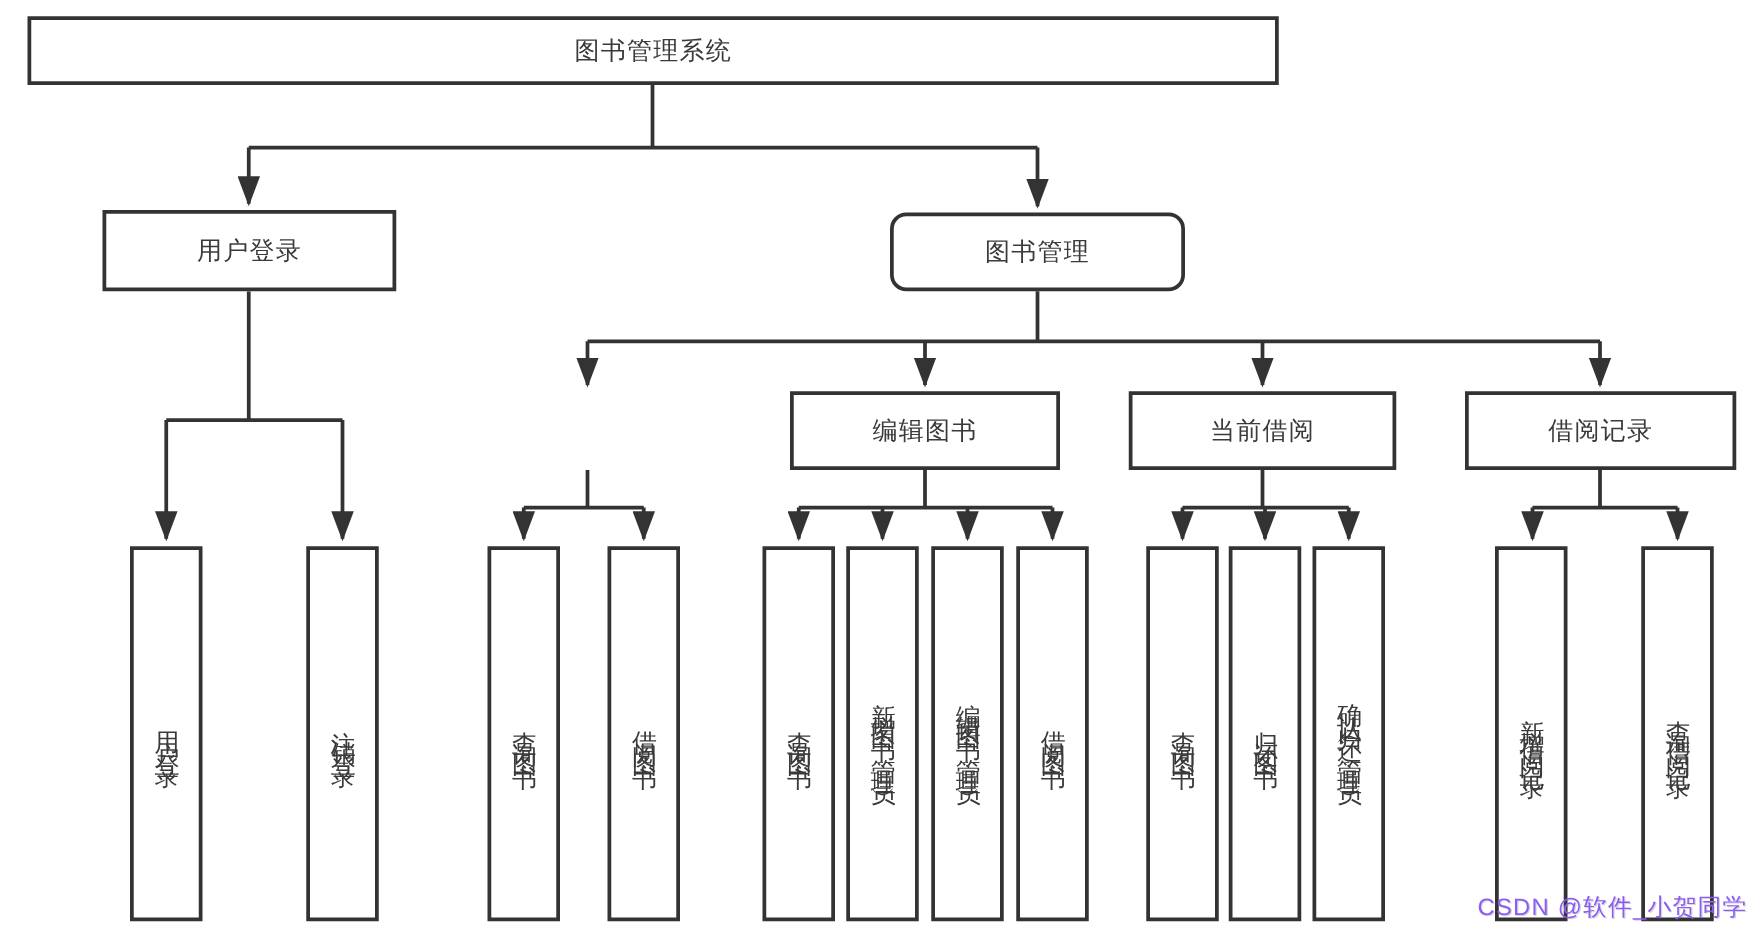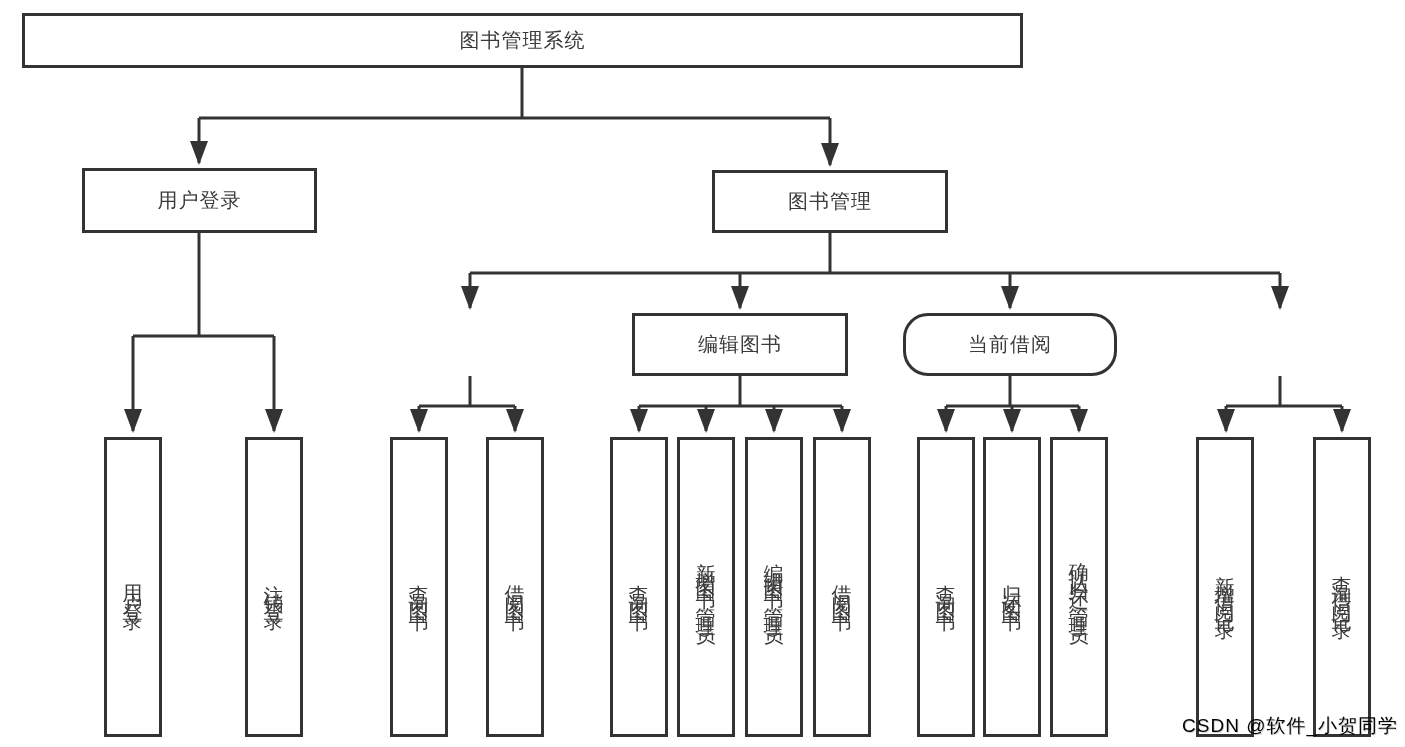--- a/index.html
+++ b/index.html
@@ -44,21 +44,21 @@
     letter-spacing: 9px;
     white-space: normal;
     line-height: 1;
   }
   #watermark {
     position: absolute;
     top: 713px;
     right: 7px;
     z-index: 3;
     font-size: 19px;
-    color: #000000;
+    color: #8b5cf6;
     letter-spacing: 1px;
     text-shadow: 1px 1px 0 rgba(90,90,90,0.25);
   }
 </style>
 </head>
 <body>
 
 <div id="canvas">
 
   <svg id="connectors" width="1405" height="747" viewBox="0 0 1405 747">
@@ -107,24 +107,25 @@
       <path d="M1280,376 V406"></path>
       <path d="M1226,406 H1342"></path>
       <path d="M1226,406 V431" marker-end="url(#arr)"></path>
       <path d="M1342,406 V431" marker-end="url(#arr)"></path>
     </g>
   </svg>
 
   <div class="box" style="left:22px; top:13px; width:1001px; height:55px;">图书管理系统</div>
 
   <div class="box" style="left:82px; top:168px; width:235px; height:65px;">用户登录</div>
-  <div class="box" style="left:712px; top:170px; width:236px; height:63px;">图书管理</div>
+  <div class="box" style="left:712px; top:170px; width:236px; height:63px;border-radius:13px;">图书管理</div>
 
   <div class="box" style="left:632px; top:313px; width:216px; height:63px;">编辑图书</div>
-  <div class="box" style="left:903px; top:313px; width:214px; height:63px;border-radius:25px;">当前借阅</div>
+  <div class="box" style="left:903px; top:313px; width:214px; height:63px;">当前借阅</div>
+  <div class="box" style="left:1172px; top:313px; width:217px; height:63px;">借阅记录</div>
 
   <div class="box v" style="left:104px;">用户登录</div>
   <div class="box v" style="left:245px;">注销登录</div>
 
   <div class="box v" style="left:390px;">查询图书</div>
   <div class="box v" style="left:486px;">借阅图书</div>
 
   <div class="box v" style="left:610px;">查询图书</div>
   <div class="box v" style="left:677px;">新增图书（管理员）</div>
   <div class="box v" style="left:745px;">编辑图书（管理员）</div>

